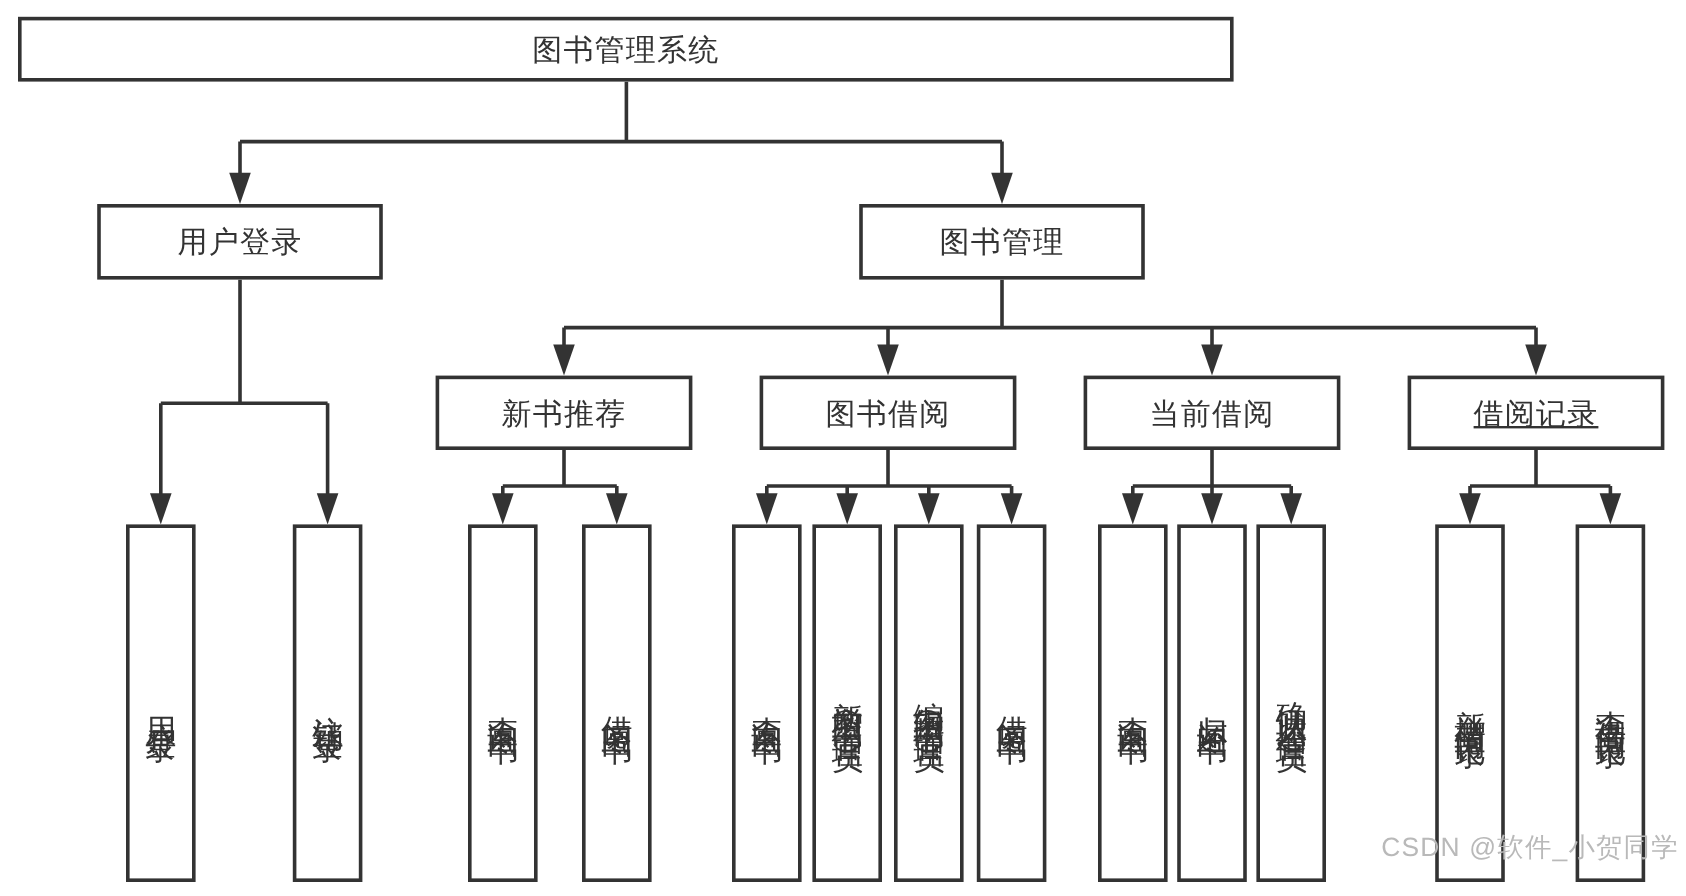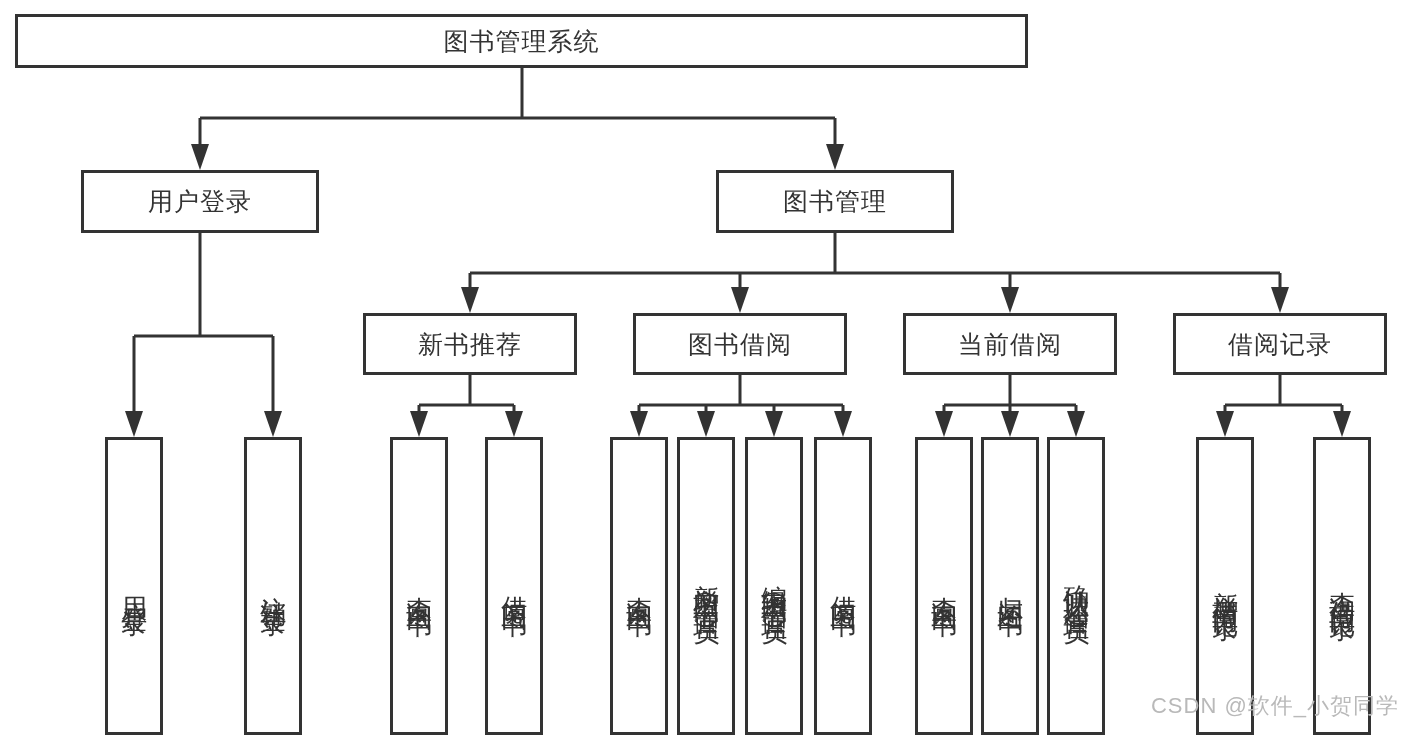--- a/index.html
+++ b/index.html
@@ -18,21 +18,21 @@
     font-size:26px;letter-spacing:5px;line-height:1.05;white-space:nowrap;
   }
   
   .n-root{left:15px;top:14px;width:1013px;height:54px;}
   .n-user-login{left:81px;top:170px;width:238px;height:63px;}
   .n-book-mgmt{left:716px;top:170px;width:238px;height:63px;}
   .lv3{top:313px;width:214px;height:62px;}
   .n-recommend{left:363px;}
   .n-borrowing{left:633px;}
   .n-current{left:903px;}
-  .n-records{left:1173px;}
+  .n-records{left:1173px;text-decoration:underline;}
   .leaf{top:437px;width:58px;height:298px;}
   .lf-login{left:105px;}   .lf-logout{left:244px;}
   .lf-q1{left:390px;}      .lf-b1{left:485px;}
   .lf-q2{left:610px;}      .lf-add{left:677px;}  .lf-edit{left:745px;}  .lf-b2{left:814px;}
   .lf-q3{left:915px;}      .lf-ret{left:981px;}  .lf-conf{left:1047px;}
   .lf-addrec{left:1196px;} .lf-qrec{left:1313px;}
   .watermark{
     position:absolute;right:6px;top:691px;z-index:5;
     font-size:22px;letter-spacing:1px;color:#b9b9b9;white-space:nowrap;
   }

